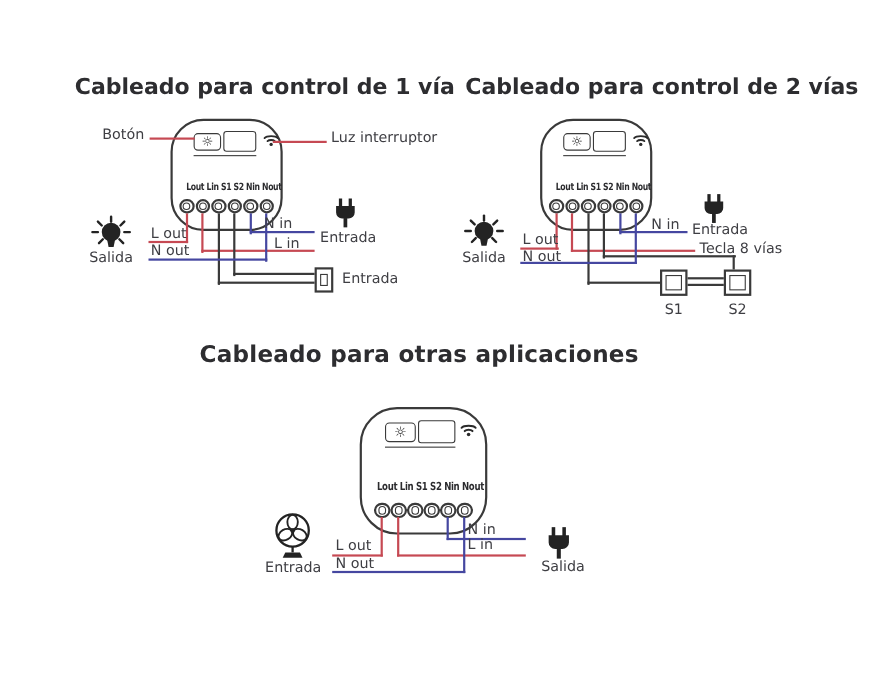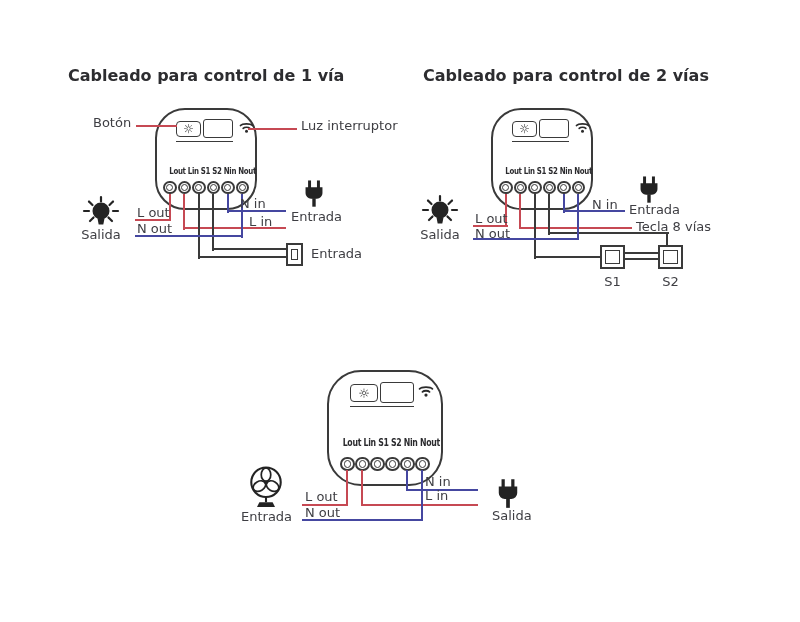--- a/index.html
+++ b/index.html
@@ -1,21 +1,21 @@
 <!DOCTYPE html>
 <html><head>
 <meta charset="utf-8">
 <style>
   * { box-sizing: border-box; margin: 0; padding: 0; }
   html,body { background:#ffffff; }
   #canvas { position:relative; width:800px; height:622px; background:#ffffff;
             font-family:"DejaVu Sans","Liberation Sans",sans-serif; overflow:hidden; }
   .abs  { position:absolute; }
   .h1   { position:absolute; font-weight:700; font-size:21px; color:#2d2d30; text-align:center; letter-spacing:.2px; }
-  .h2   { position:absolute; font-weight:700; font-size:16px; color:#2d2d30; white-space:nowrap; }
+  .h2   { position:absolute; font-weight:700; font-size:20px; color:#2d2d30; white-space:nowrap; }
   .lbl  { position:absolute; font-size:13px; color:#3e3e43; white-space:nowrap; z-index:4; }
   .ctr  { text-align:center; }
   .device { position:absolute; background:#fff; border:2.2px solid #3a3a3a; z-index:1; }
   .pill   { position:absolute; border:1.6px solid #3a3a3a; border-radius:4px;
             display:flex; align-items:center; justify-content:center; color:#2b2b2b; line-height:1; }
   .display{ position:absolute; border:1.6px solid #3a3a3a; border-radius:3px; background:#fff; }
   .seam   { position:absolute; height:1.6px; background:#3a3a3a; }
   .wifi   { position:absolute; }
   .tlabel { position:absolute; left:0; width:100%; font-weight:700;
             color:#2b2b2e; white-space:nowrap; }
@@ -214,20 +214,21 @@
   <div class="wire h blk" style="left:612px;top:257.5px;width:59px"></div>
   <div class="box" style="left:600px;top:245px;width:25px;height:24px">
     <div class="inbox" style="left:3px;top:3px;width:15px;height:14px"></div>
   </div>
   <div class="box" style="left:658px;top:245px;width:25px;height:24px">
     <div class="inbox" style="left:3px;top:3px;width:15px;height:14px"></div>
   </div>
   <div class="lbl ctr" style="left:600px;top:274px;width:25px">S1</div>
   <div class="lbl ctr" style="left:658px;top:274px;width:25px">S2</div>
 
+  <div class="h1" style="left:181px;top:310px;width:400px">Cableado para otras aplicaciones</div>
 
   <div class="device" style="left:327px;top:370px;width:116px;height:116px;border-radius:34px">
     <div class="pill" style="left:21px;top:12px;width:28px;height:18px;font-size:13px">
       <span>☼</span>
     </div>
     <div class="display" style="left:51px;top:10px;width:34px;height:21px"></div>
     <div class="seam" style="left:21px;top:33.5px;width:64px"></div>
     <svg class="wifi" style="left:89px;top:11px" width="16" height="15" viewBox="0 0 15 14">
       <path d="M1.5 5.5 C3.5 3.2 11.5 3.2 13.5 5.5" fill="none" stroke="#2b2b2b" stroke-width="1.7" stroke-linecap="round"></path>
       <path d="M4.2 8.3 C5.6 6.9 9.4 6.9 10.8 8.3" fill="none" stroke="#2b2b2b" stroke-width="1.7" stroke-linecap="round"></path>

